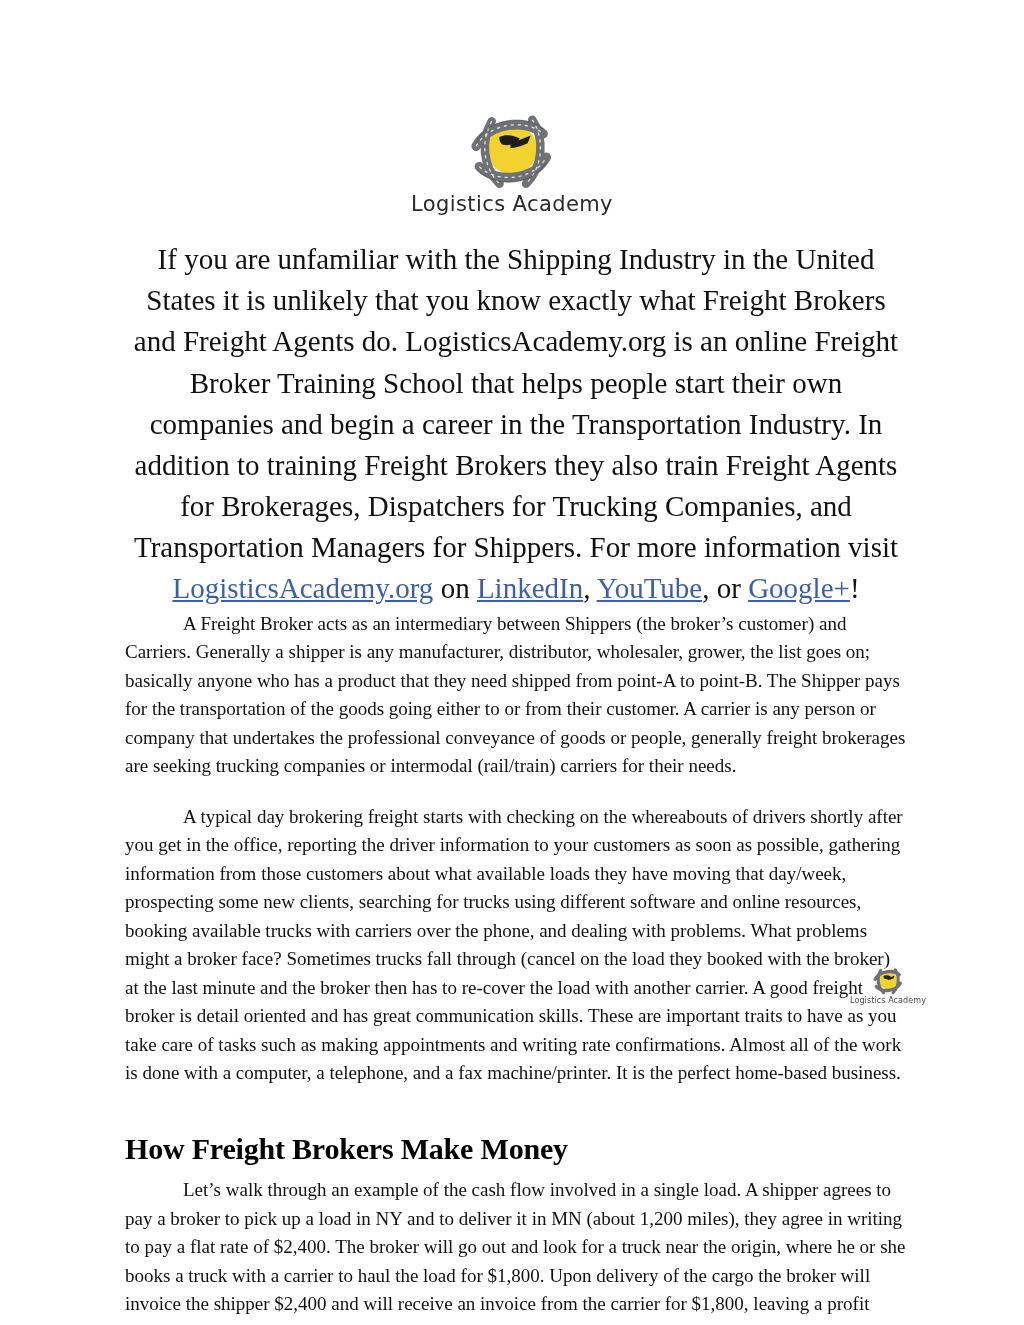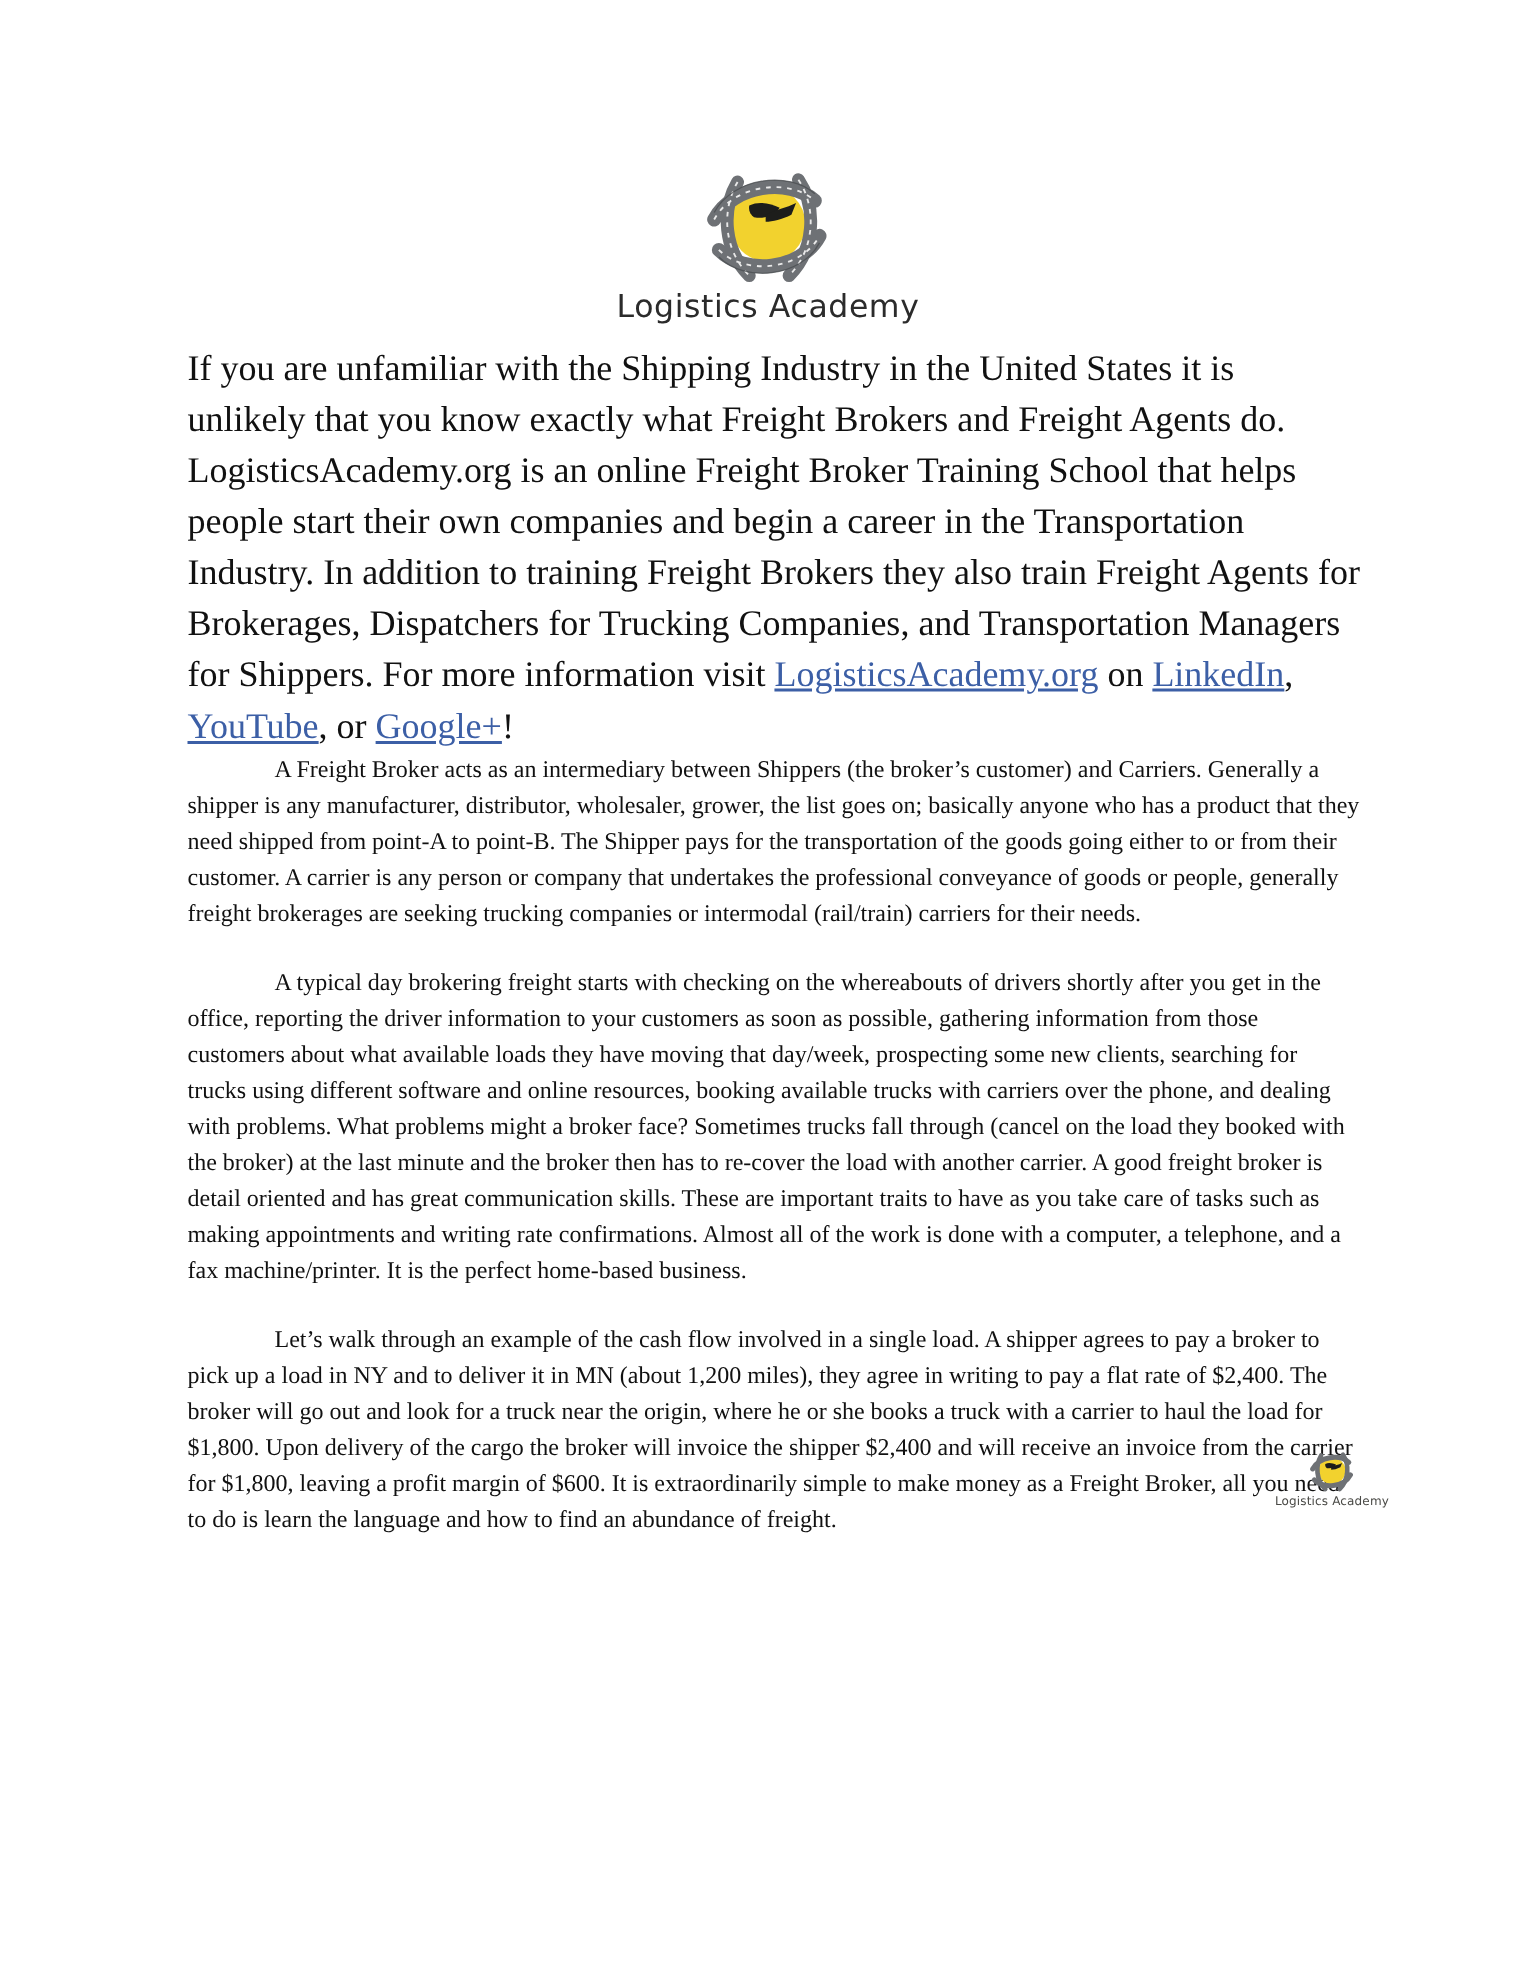--- a/index.html
+++ b/index.html
@@ -50,43 +50,44 @@
 
   
   .content {
     width: 790px;
     margin: 0 auto;
     padding-left: 8px;
     box-sizing: border-box;
   }
 
   .intro {
-    font-size: 24px;
+    text-align: center;
+    font-size: 29px;
     line-height: 1.42;
-    margin: 14px 0 0 0;
+    margin: 24px 0 0 0;
     color: #111111;
   }
   .intro a,
   .link {
     color: #3c5fa6;
     text-decoration: underline;
     cursor: pointer;
   }
 
   h2.section-heading {
     font-size: 30px;
     font-weight: bold;
     line-height: 1.15;
     margin: 44px 0 10px 0;
     color: #000000;
     letter-spacing: -0.2px;
   }
 
   p.body-par {
-    font-size: 16px;
+    font-size: 19px;
     line-height: 1.5;
     margin: 0 0 22px 0;
     text-indent: 58px;
     text-align: left;
     color: #111111;
   }
   p.body-par:last-child { margin-bottom: 0; }
 
   
   .footer-logo-wrap {
@@ -146,20 +147,21 @@
     <div class="logo-wordmark">Logistics Academy</div>
   </div>
 
   <div class="content">
 
     <p class="intro"><span>If you are unfamiliar with the Shipping Industry in the United States it is unlikely that you know exactly what Freight Brokers and Freight Agents do. LogisticsAcademy.org is an online Freight Broker Training School that helps people start their own companies and begin a career in the Transportation Industry. In addition to training Freight Brokers they also train Freight Agents for Brokerages, Dispatchers for Trucking Companies, and Transportation Managers for Shippers. For more information visit </span><a class="link" href="#">LogisticsAcademy.org</a><span> on </span><a class="link" href="#">LinkedIn</a><span>, </span><a class="link" href="#">YouTube</a><span>, or </span><a class="link" href="#">Google+</a><span>!</span></p>
 
     <p class="body-par">A Freight Broker acts as an intermediary between Shippers (the broker’s customer) and Carriers. Generally a shipper is any manufacturer, distributor, wholesaler, grower, the list goes on; basically anyone who has a product that they need shipped from point-A to point-B. The Shipper pays for the transportation of the goods going either to or from their customer. A carrier is any person or company that undertakes the professional conveyance of goods or people, generally freight brokerages are seeking trucking companies or intermodal (rail/train) carriers for their needs.</p>
     <p class="body-par">A typical day brokering freight starts with checking on the whereabouts of drivers shortly after you get in the office, reporting the driver information to your customers as soon as possible, gathering information from those customers about what available loads they have moving that day/week, prospecting some new clients, searching for trucks using different software and online resources, booking available trucks with carriers over the phone, and dealing with problems. What problems might a broker face? Sometimes trucks fall through (cancel on the load they booked with the broker) at the last minute and the broker then has to re-cover the load with another carrier. A good freight broker is detail oriented and has great communication skills. These are important traits to have as you take care of tasks such as making appointments and writing rate confirmations. Almost all of the work is done with a computer, a telephone, and a fax machine/printer. It is the perfect home-based business.</p>
 
+    <h2 class="section-heading">How Freight Brokers Make Money</h2>
     <p class="body-par">Let’s walk through an example of the cash flow involved in a single load. A shipper agrees to pay a broker to pick up a load in NY and to deliver it in MN (about 1,200 miles), they agree in writing to pay a flat rate of $2,400. The broker will go out and look for a truck near the origin, where he or she books a truck with a carrier to haul the load for $1,800. Upon delivery of the cargo the broker will invoice the shipper $2,400 and will receive an invoice from the carrier for $1,800, leaving a profit margin of $600. It is extraordinarily simple to make money as a Freight Broker, all you need to do is learn the language and how to find an abundance of freight.</p>
 
   </div>
 
   <div class="footer-logo-wrap">
     <span>
       <svg class="footer-logo-mark" viewBox="0 0 120 100" xmlns="http://www.w3.org/2000/svg">
         <circle cx="60" cy="48" r="32" fill="#f2d22e"></circle>
         <path d="M44 32 C52 28, 62 30, 70 34 C66 40, 58 44, 48 42 C45 40, 43 36, 44 32 Z" fill="#1d1d1b"></path>
         <path d="M58 40 C66 36, 76 34, 84 30 L80 40 C72 44, 64 46, 58 46 Z" fill="#1d1d1b"></path>

